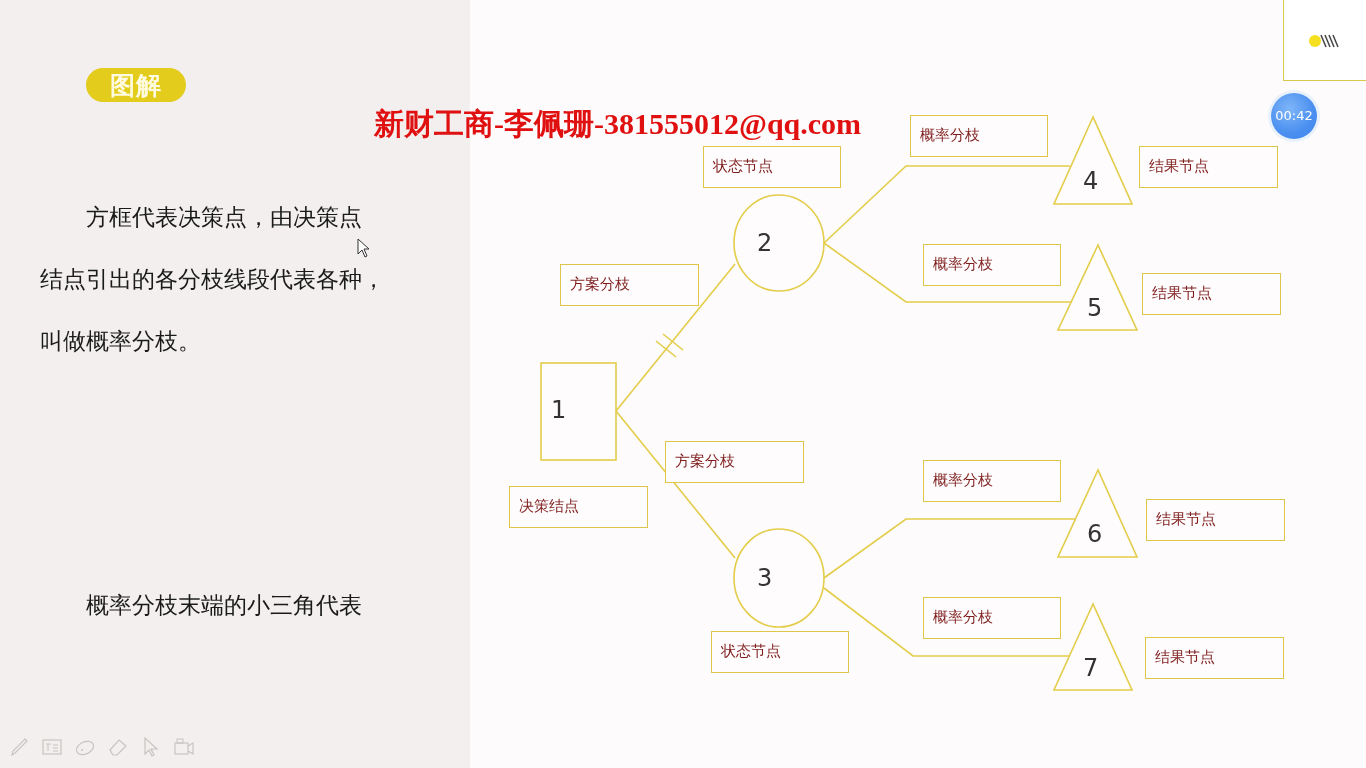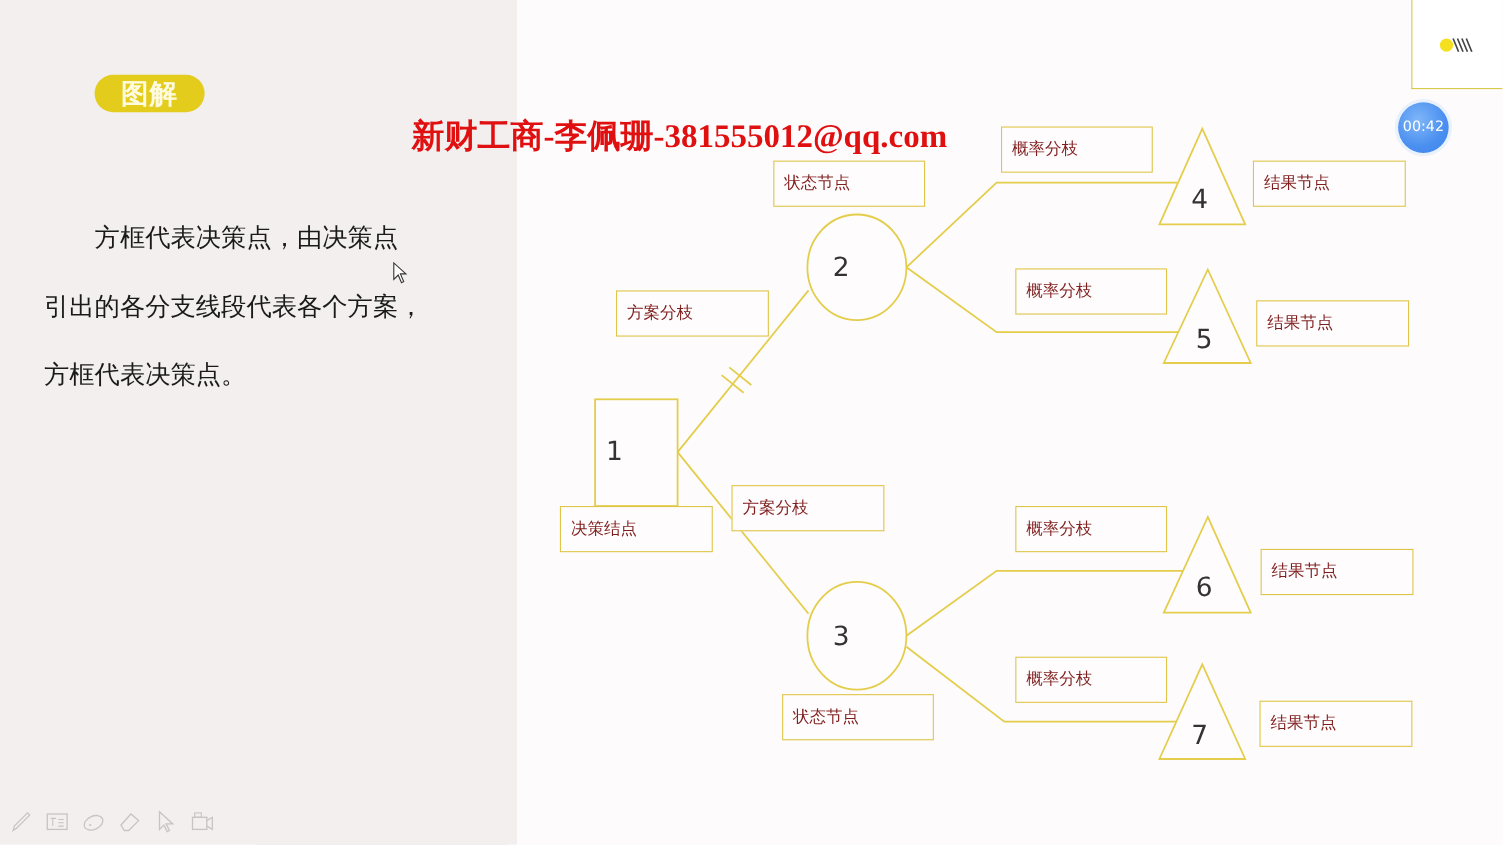--- a/index.html
+++ b/index.html
@@ -60,24 +60,25 @@
   .cursor { position:absolute; left:357px; top:238px; width:14px; height:22px; }
 </style>
 </head>
 <body>
 
 <div class="left-panel">
   <div class="badge">图解</div>
 
   <div class="para" style="top:186px;">
     <div class="indent">方框代表决策点，由决策点</div>
-    <div>引出的各分支线段代表各个方案，</div>
-    <div>方框代表决策点。</div>
+    <div>结点引出的各分枝线段代表各种，</div>
+    <div>叫做概率分枝。</div>
   </div>
   <div class="para" style="top:574px;">
+    <div class="indent">概率分枝末端的小三角代表</div>
   </div>
 
   <div class="tools">
     <span>
       <svg viewBox="0 0 22 22">
           <path d="M4 19 L5 15 L17 3 L19 5 L7 17 Z" fill="none" stroke="#c8c4c2" stroke-width="1.2"></path>
         </svg>
     </span>
     <span>
       <svg viewBox="0 0 22 22">
@@ -139,21 +140,21 @@
 </svg>
 
 <div class="num" style="left:551px;top:396px;">1</div>
 <div class="num" style="left:757px;top:229px;">2</div>
 <div class="num" style="left:757px;top:564px;">3</div>
 <div class="num" style="left:1083px;top:167px;">4</div>
 <div class="num" style="left:1087px;top:294px;">5</div>
 <div class="num" style="left:1087px;top:520px;">6</div>
 <div class="num" style="left:1083px;top:654px;">7</div>
 
-<div class="lbl" style="left:509px;top:460px;width:139px;">决策结点</div>
+<div class="lbl" style="left:509px;top:486px;width:139px;">决策结点</div>
 <div class="lbl" style="left:560px;top:264px;width:139px;">方案分枝</div>
 <div class="lbl" style="left:665px;top:441px;width:139px;">方案分枝</div>
 <div class="lbl" style="left:703px;top:146px;width:138px;">状态节点</div>
 <div class="lbl" style="left:711px;top:631px;width:138px;">状态节点</div>
 <div class="lbl" style="left:910px;top:115px;width:138px;">概率分枝</div>
 <div class="lbl" style="left:923px;top:244px;width:138px;">概率分枝</div>
 <div class="lbl" style="left:923px;top:460px;width:138px;">概率分枝</div>
 <div class="lbl" style="left:923px;top:597px;width:138px;">概率分枝</div>
 <div class="lbl" style="left:1139px;top:146px;width:139px;">结果节点</div>
 <div class="lbl" style="left:1142px;top:273px;width:139px;">结果节点</div>

